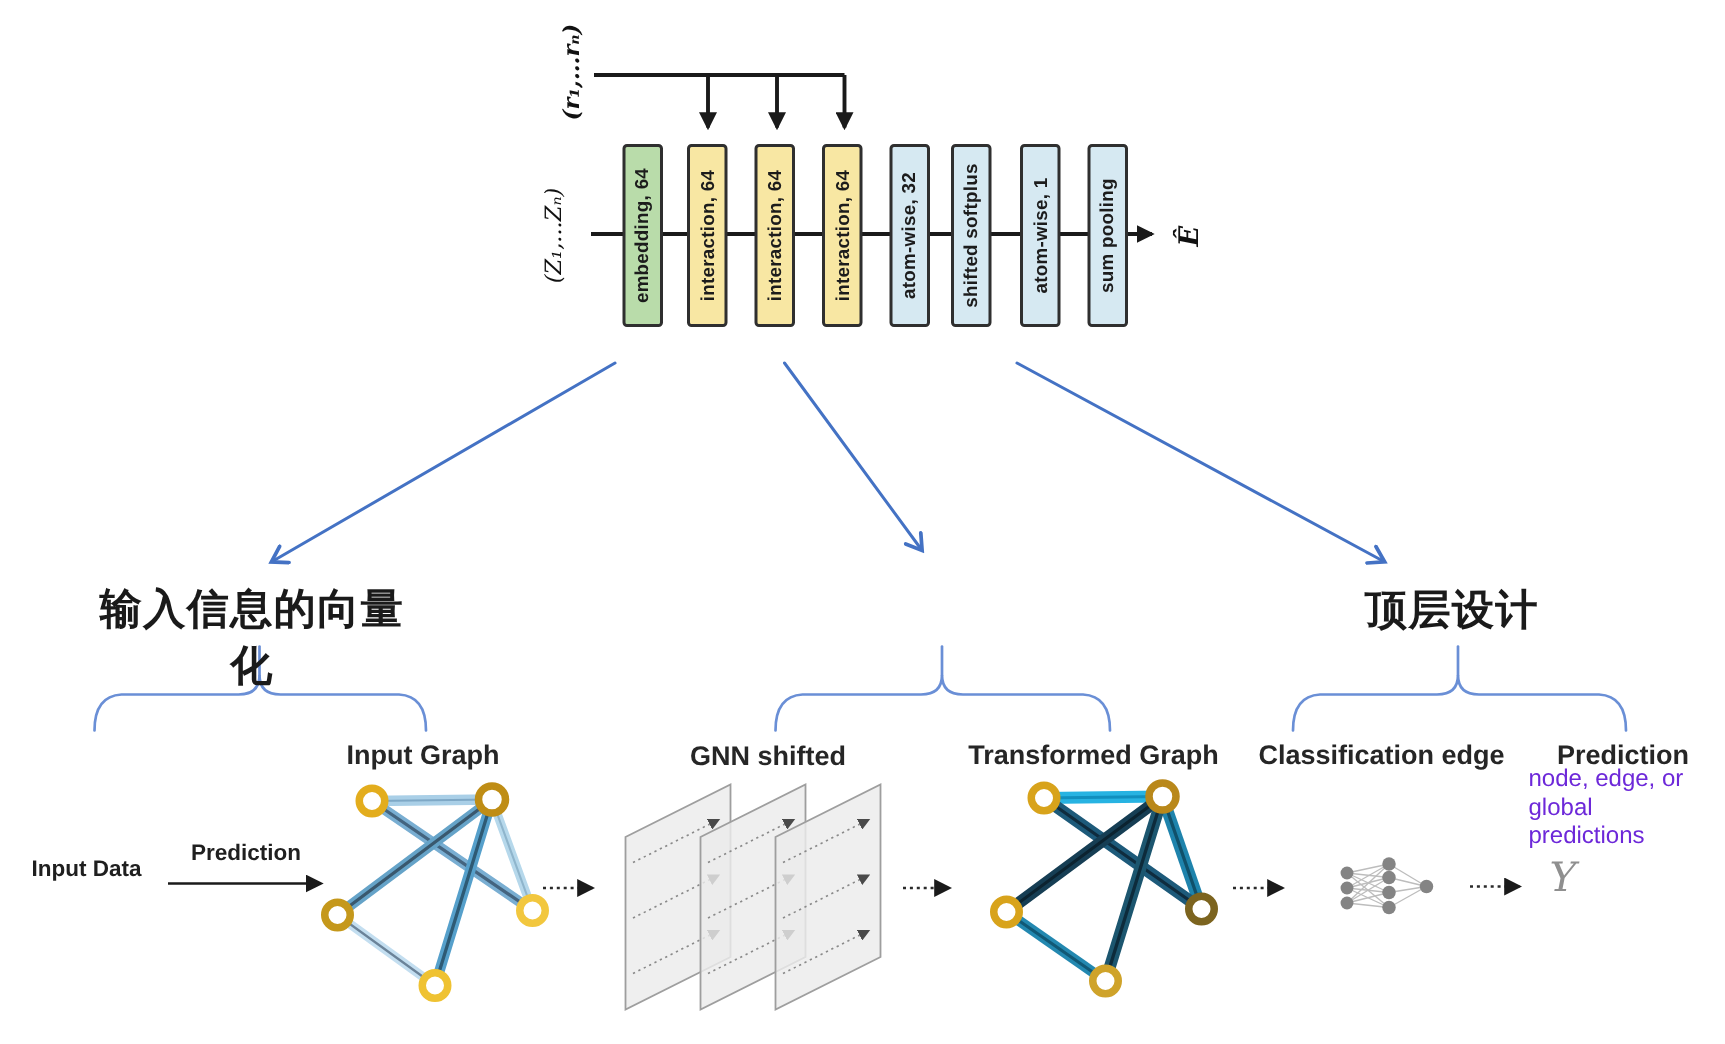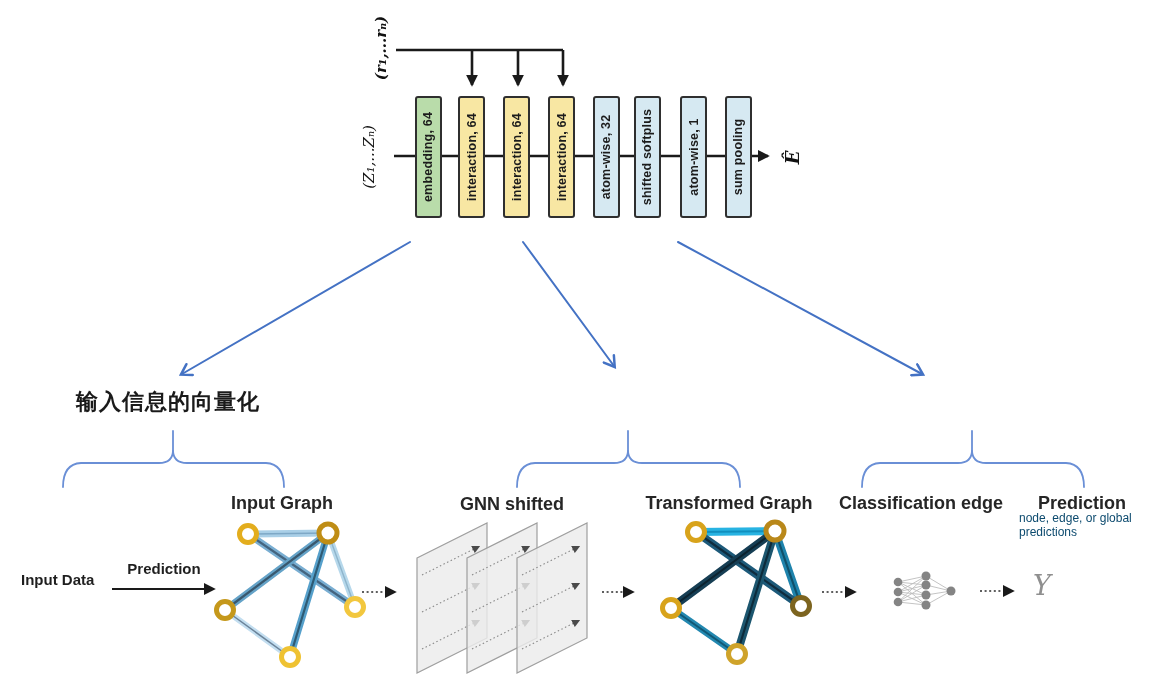--- a/index.html
+++ b/index.html
@@ -19,24 +19,24 @@
 
   
   .vlabel{position:absolute;display:flex;align-items:center;justify-content:center;z-index:2;}
   .vlabel span{transform:rotate(-90deg);white-space:nowrap;
                font-family:"DejaVu Serif","Liberation Serif",serif;
                font-style:italic;font-size:15px;color:#111;}
   .vlabel.big span{font-size:18px;font-weight:600;}
   .vlabel.boldmath span{font-weight:700;}
 
   .txt{position:absolute;z-index:2;color:#222;}
-  .cjk{font-size:22px;font-weight:700;color:#1a1a1a;text-align:center;letter-spacing:1px;}
+  .cjk{font-size:28px;font-weight:700;color:#1a1a1a;text-align:center;letter-spacing:1px;}
   .stage{font-size:18px;font-weight:700;color:#262626;text-align:center;}
   .stage.left{text-align:left;}
-  .note{font-size:12px;color:#0c4a6e;line-height:1.18;}
+  .note{font-size:16px;color:#6d28d9;line-height:1.18;}
   .plain{font-size:15px;font-weight:600;color:#1f1f1f;}
   .ysym{font-family:"DejaVu Serif","Liberation Serif",serif;font-style:italic;
         font-size:27px;color:#8f8f8f;}
 </style>
 </head>
 <body>
 
 <div id="canvas">
 
   <svg class="layer" width="1150" height="696" viewBox="0 0 1150 696">
@@ -230,20 +230,21 @@
     <span>shifted softplus</span>
   </div>
   <div class="block b-blue" style="left:680px;">
     <span>atom-wise, 1</span>
   </div>
   <div class="block b-blue" style="left:725px;">
     <span>sum pooling</span>
   </div>
 
   <div class="txt cjk" style="left:63px;top:387px;width:210px;">输入信息的向量化</div>
+  <div class="txt cjk" style="left:873px;top:388px;width:190px;">顶层设计</div>
 
   <div class="txt stage" style="left:207px;top:493px;width:150px;">Input Graph</div>
   <div class="txt stage" style="left:437px;top:494px;width:150px;">GNN shifted</div>
   <div class="txt stage" style="left:644px;top:493px;width:170px;">Transformed Graph</div>
   <div class="txt stage" style="left:836px;top:493px;width:170px;">Classification edge</div>
   <div class="txt stage left" style="left:1038px;top:493px;width:110px;">Prediction</div>
   <div class="txt note" style="left:1019px;top:511px;width:118px;">node, edge, or global predictions</div>
 
   <div class="txt plain" style="left:21px;top:571px;">Input Data</div>
   <div class="txt plain" style="left:114px;top:560px;width:100px;text-align:center;">Prediction</div>

